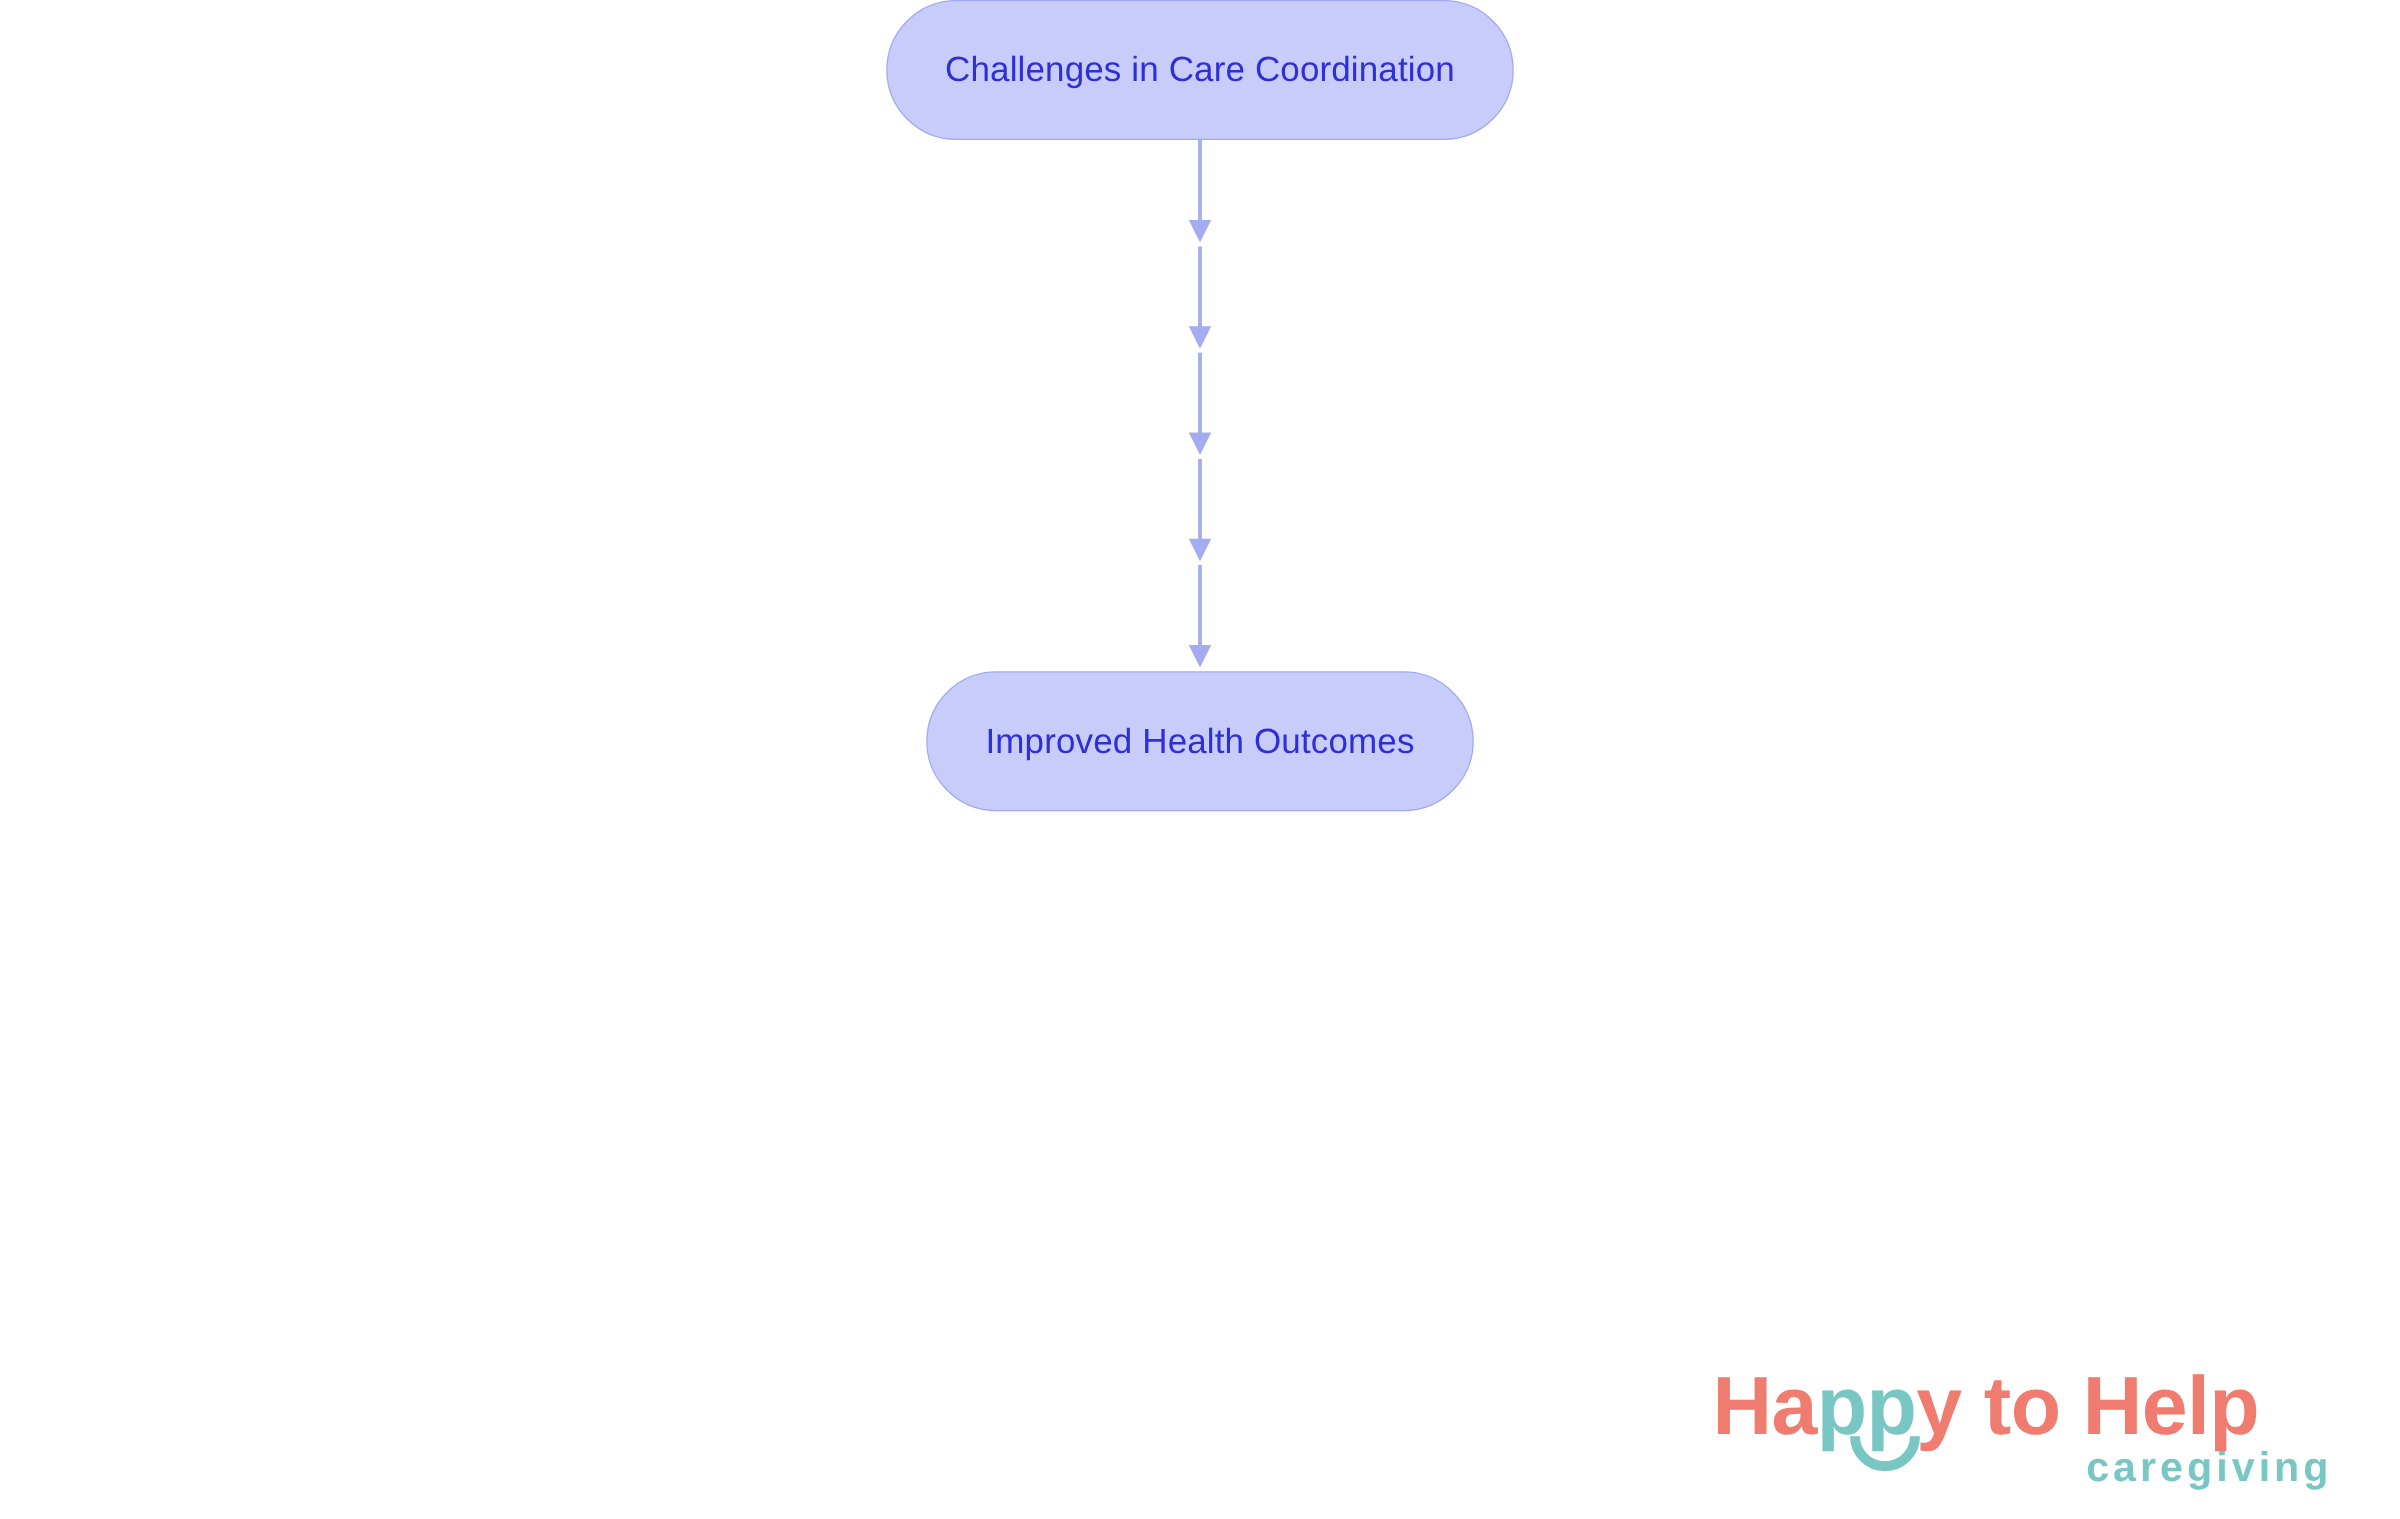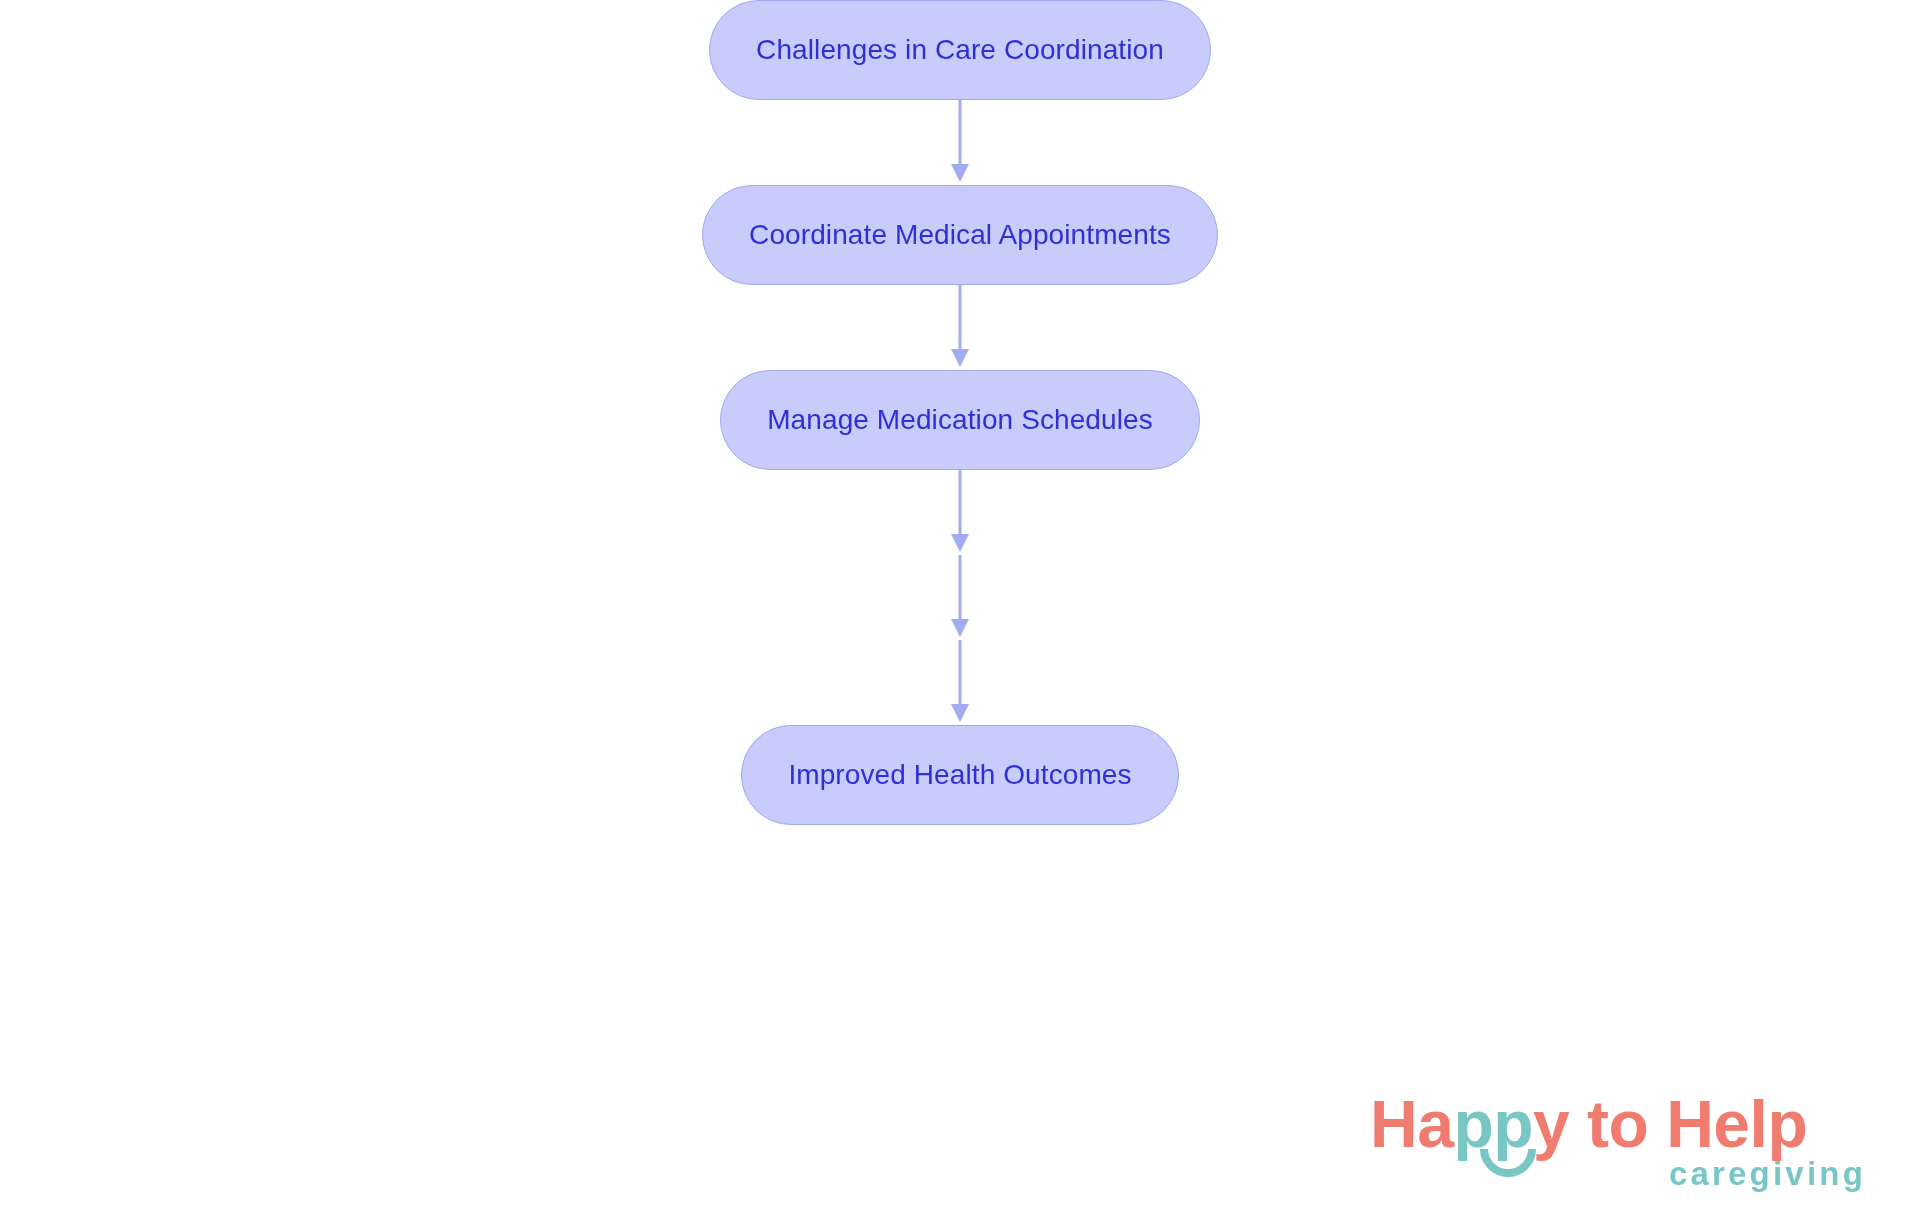--- a/index.html
+++ b/index.html
@@ -44,21 +44,21 @@
     color: #2e2fd6;
     display: flex;
     align-items: center;
     justify-content: center;
     white-space: nowrap;
     font-size: 28px;
     font-weight: 400;
     letter-spacing: 0.1px;
     line-height: 1;
     padding: 0 46px;
-    height: 100px;
+    height: 112px;
   }
 
   
   .connector {
     display: block;
     width: 30px;
     height: 85px;
   }
 
   
@@ -112,32 +112,26 @@
 
     <div class="node">
       <span>Challenges in Care Coordination</span>
     </div>
 
     <svg class="connector" viewBox="0 0 30 85">
       <line x1="15" y1="0" x2="15" y2="66" stroke="#a3acf0" stroke-width="3"></line>
       <polygon points="6,64 24,64 15,82" fill="#a3acf0"></polygon>
     </svg>
 
-    <div class="node">
-      <span>Coordinate Medical Appointments</span>
-    </div>
 
     <svg class="connector" viewBox="0 0 30 85">
       <line x1="15" y1="0" x2="15" y2="66" stroke="#a3acf0" stroke-width="3"></line>
       <polygon points="6,64 24,64 15,82" fill="#a3acf0"></polygon>
     </svg>
 
-    <div class="node">
-      <span>Manage Medication Schedules</span>
-    </div>
 
     <svg class="connector" viewBox="0 0 30 85">
       <line x1="15" y1="0" x2="15" y2="66" stroke="#a3acf0" stroke-width="3"></line>
       <polygon points="6,64 24,64 15,82" fill="#a3acf0"></polygon>
     </svg>
 
 
     <svg class="connector" viewBox="0 0 30 85">
       <line x1="15" y1="0" x2="15" y2="66" stroke="#a3acf0" stroke-width="3"></line>
       <polygon points="6,64 24,64 15,82" fill="#a3acf0"></polygon>

